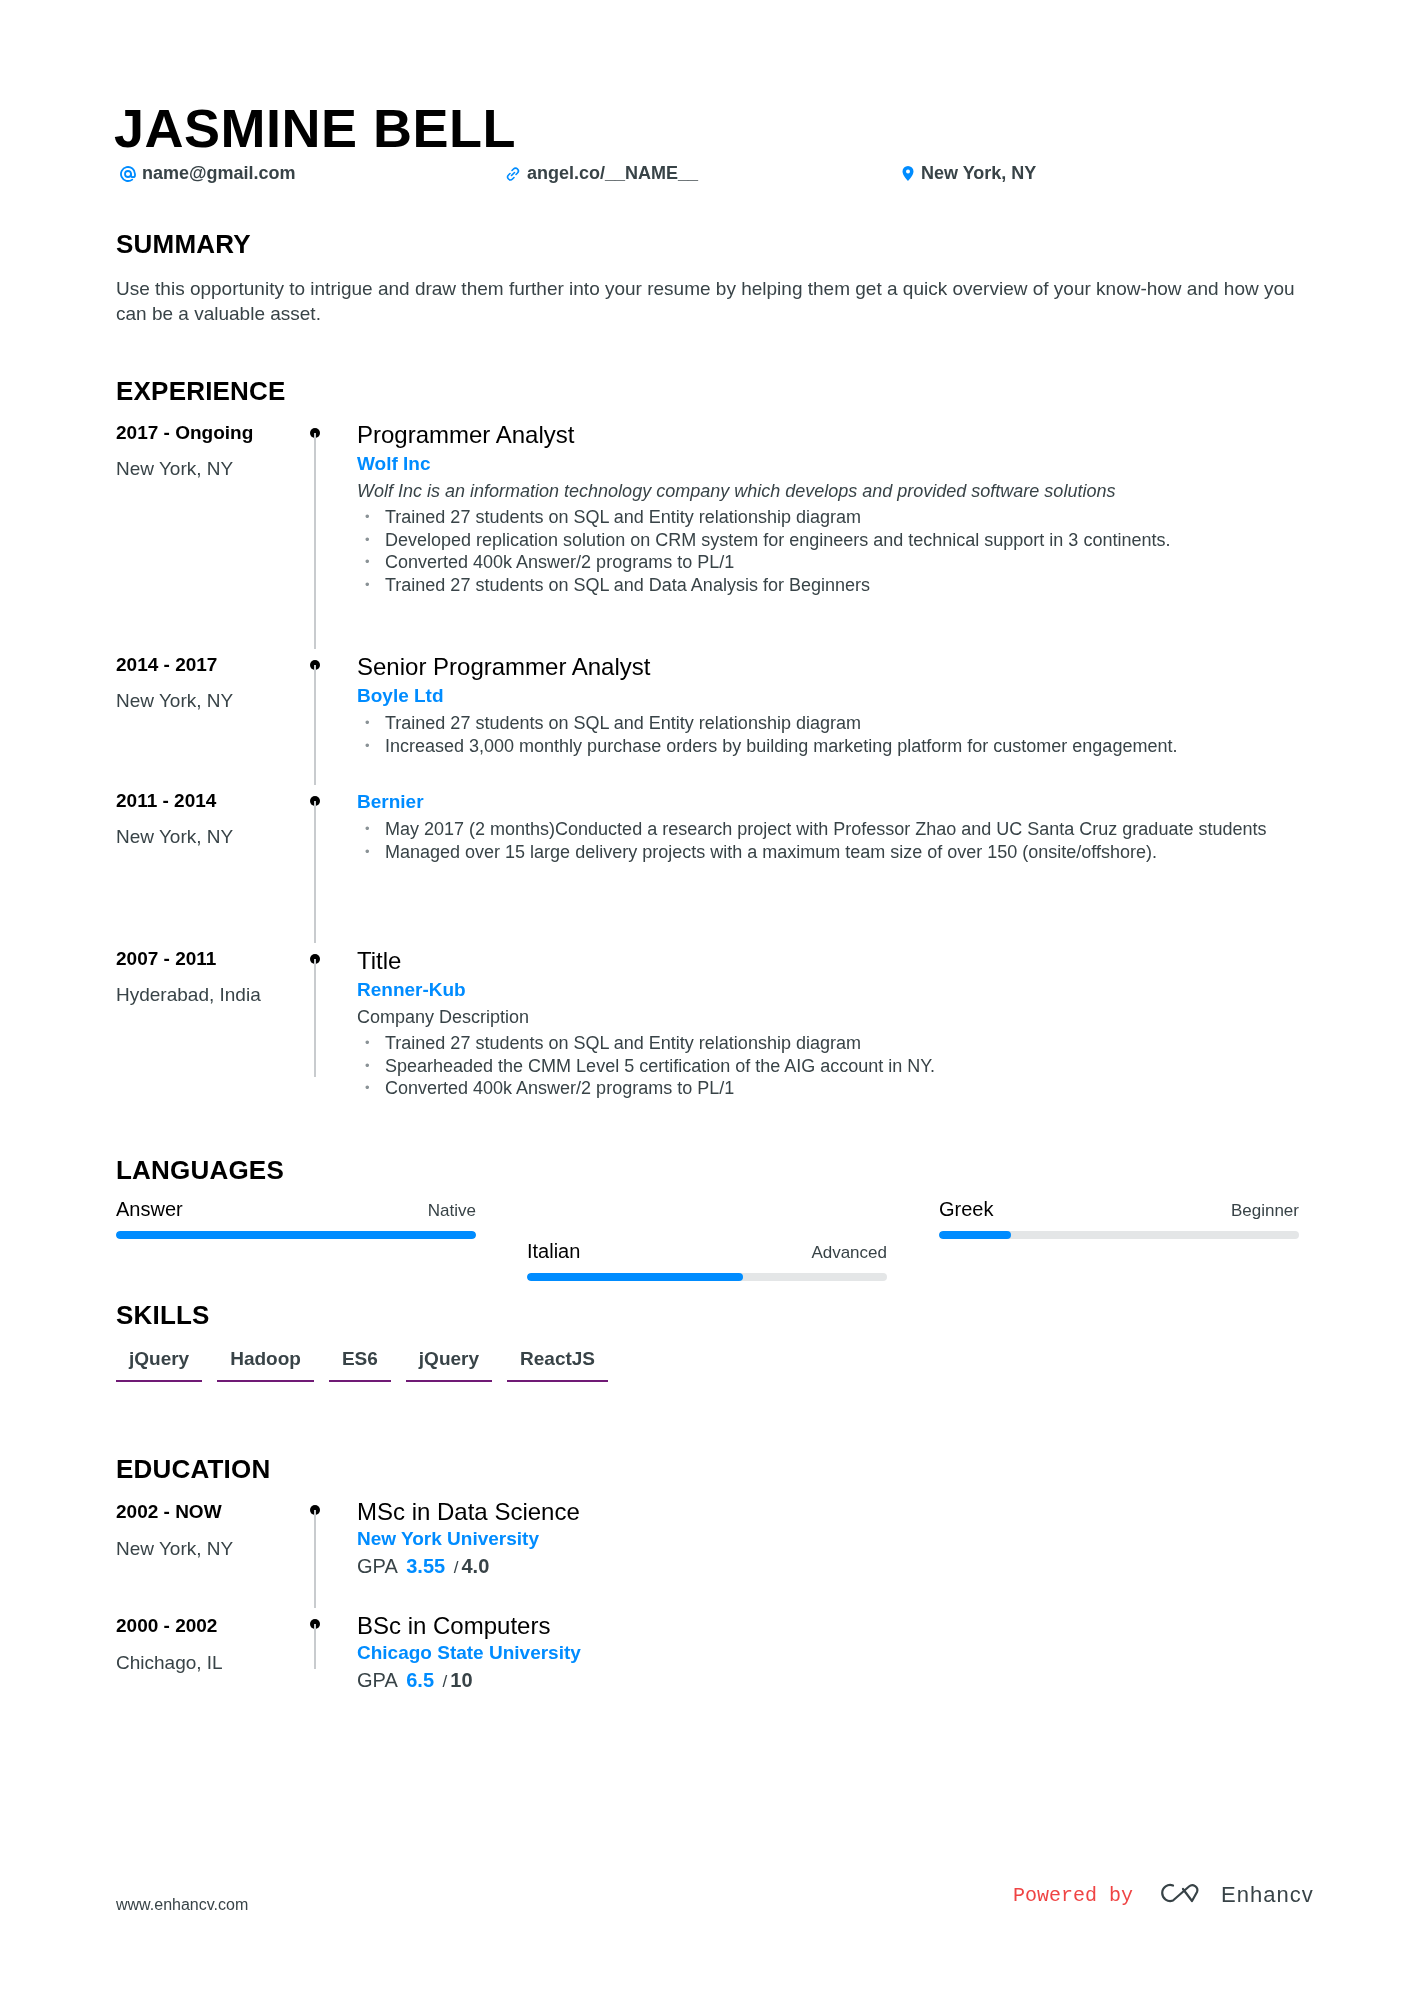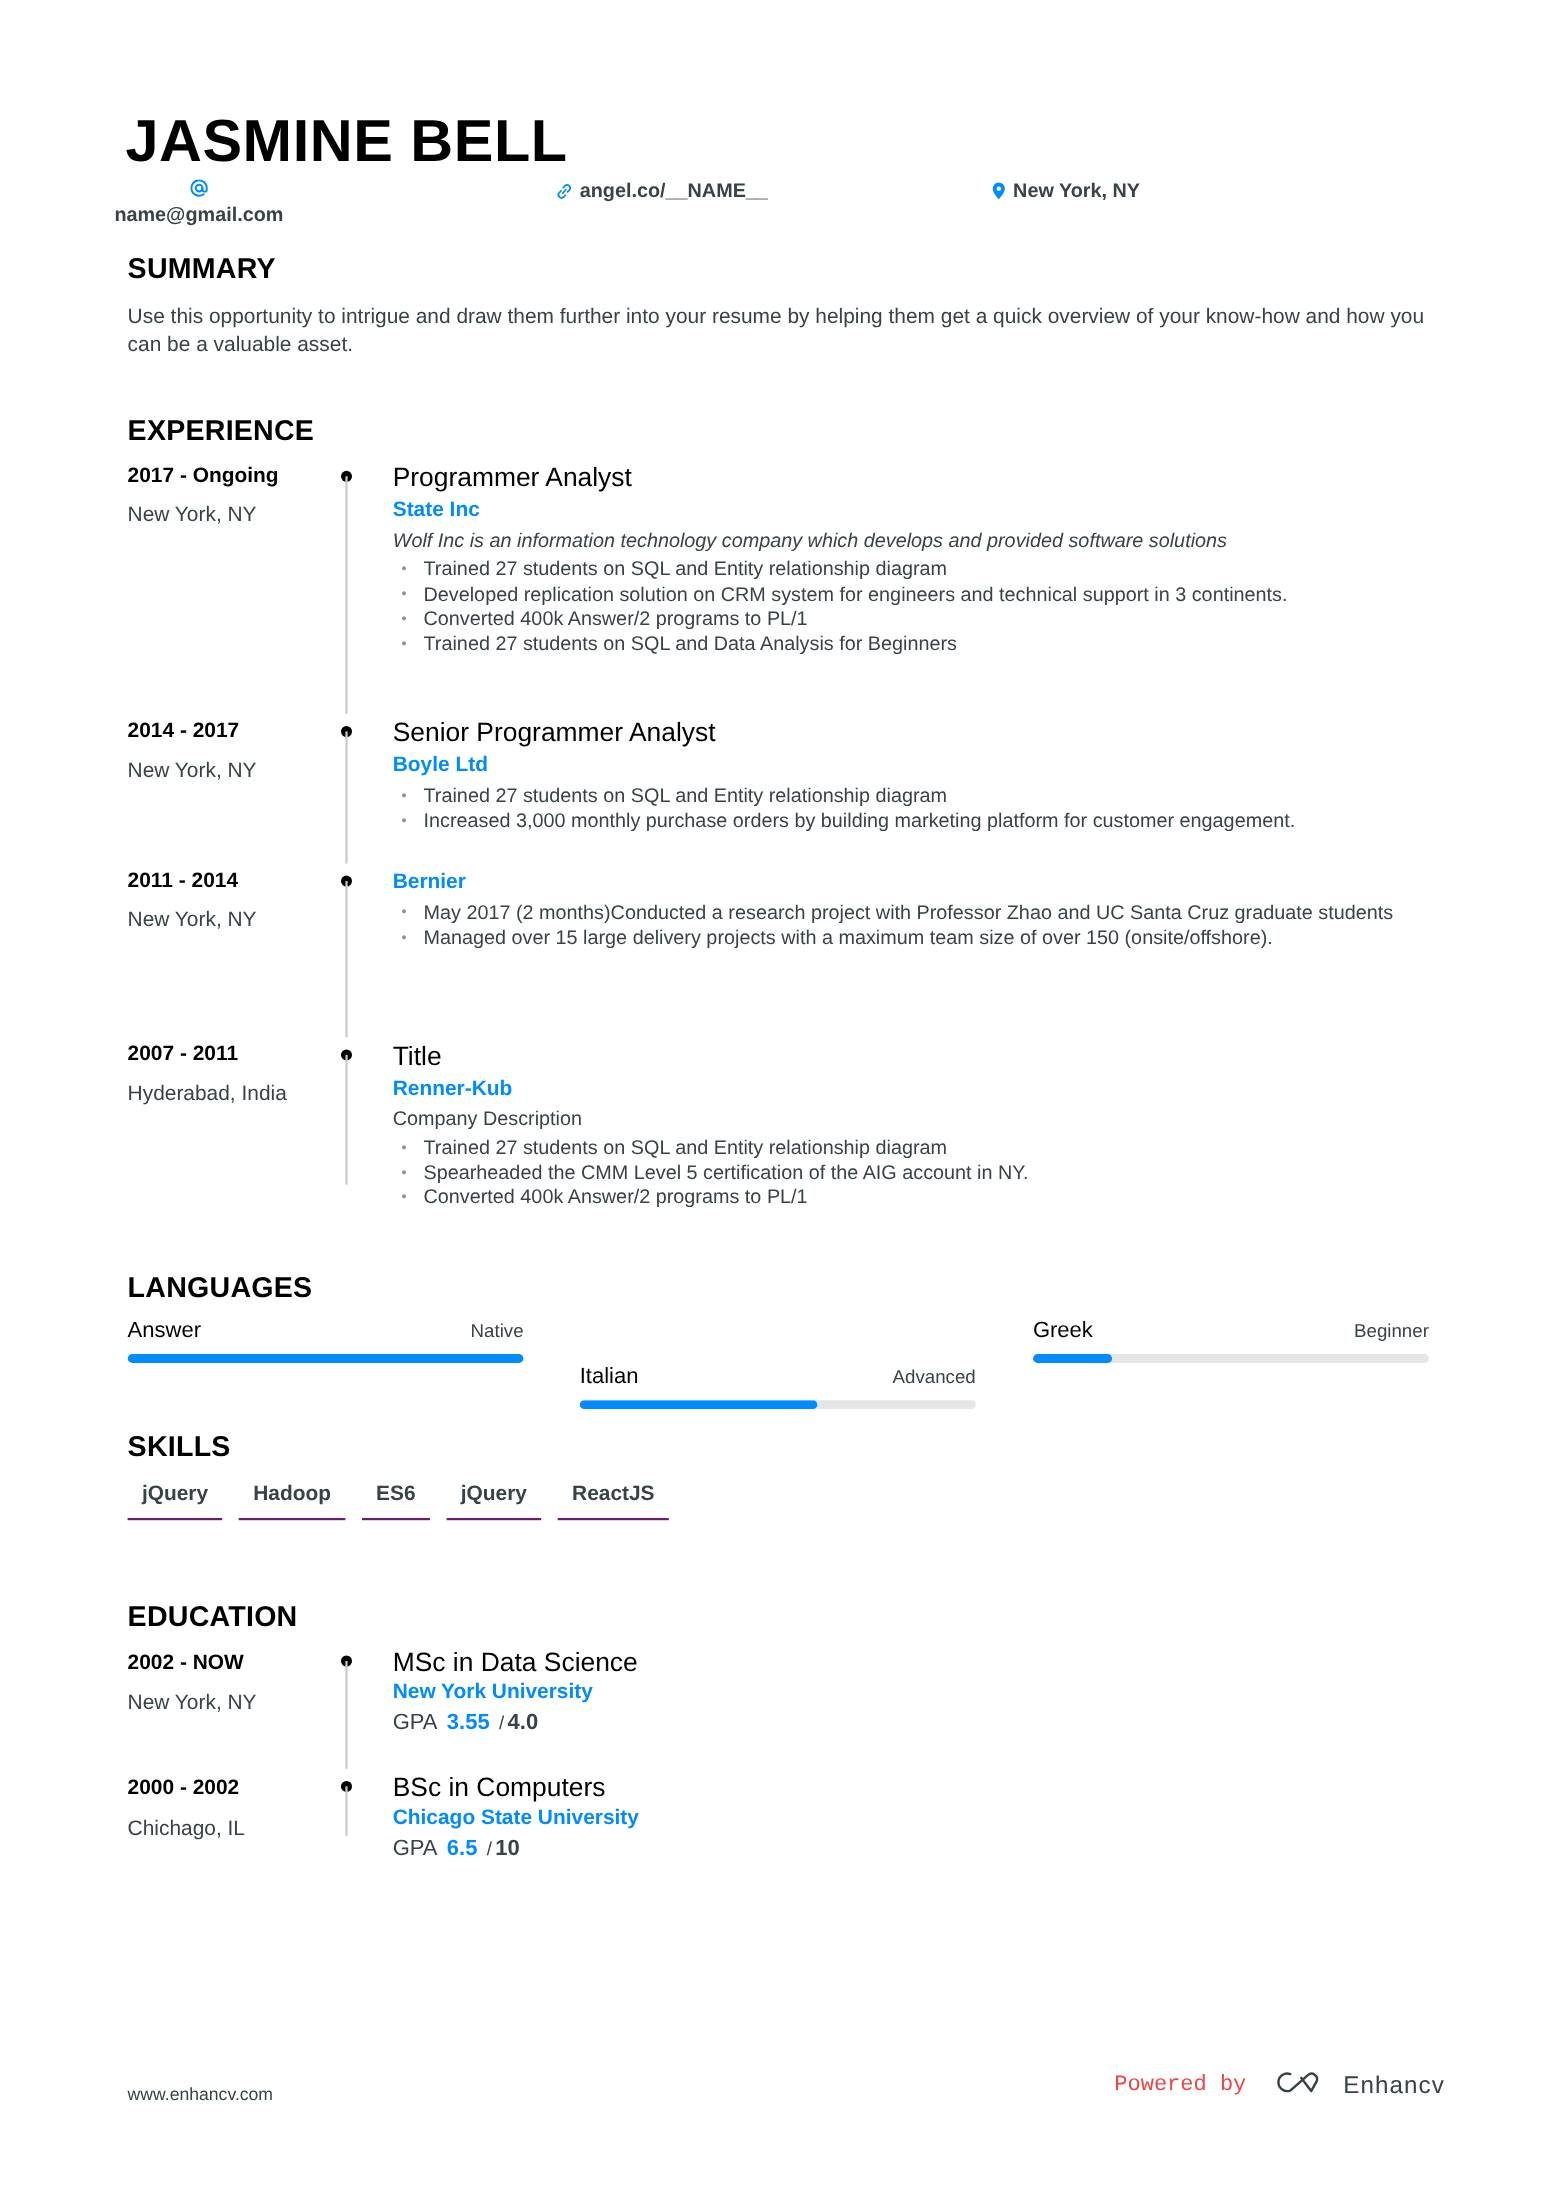--- a/index.html
+++ b/index.html
@@ -46,21 +46,21 @@
   .footer-left { left: 116px; top: 1896px; font-size: 16px; color: #384347; }
   .footer-right { left: 1013px; top: 1881px; display: flex; align-items: center; gap: 14px; }
   .powered { font-size: 20px; color: #ef4444; font-family: Liberation Mono, monospace; }
   .brand { font-size: 22px; color: #384347; letter-spacing: 1px; }
 </style>
 </head>
 <body>
 
 <div class="abs name">JASMINE BELL</div>
 
-<div class="abs contact" style="left:104px;flex-direction:column;">
+<div class="abs contact" style="left:120px;">
   <span>
     <svg width="16" height="16" viewBox="0 0 16 16">
         <circle cx="8" cy="8" r="3" fill="none" stroke="#008cff" stroke-width="1.8"></circle>
         <path d="M11 8v1.2a2 2 0 0 0 4 0V8a7 7 0 1 0-2.8 5.6" fill="none" stroke="#008cff" stroke-width="1.8" stroke-linecap="round"></path>
       </svg>
   </span>
   <span>name@gmail.com</span>
 </div>
 
 <div class="abs contact" style="left:505px;">
@@ -88,21 +88,21 @@
 <div class="abs summary-text">Use this opportunity to intrigue and draw them further into your resume by helping them get a quick overview of your know-how and how you can be a valuable asset.</div>
 
 <div class="abs section-title" style="top:376px;">EXPERIENCE</div>
 
 <div class="abs entry-date" style="top:421px;">2017 - Ongoing</div>
 <div class="abs entry-loc" style="top:457px;">New York, NY</div>
 <div class="abs dot" style="left:310px; top:428px;"></div>
 <div class="abs vline" style="left:314px; top:433px; height:216px;"></div>
 <div class="abs entry-body" style="top:420px;">
   <div class="entry-title">Programmer Analyst</div>
-  <div class="entry-company">State Inc</div>
+  <div class="entry-company">Wolf Inc</div>
   <div class="entry-desc italic">Wolf Inc is an information technology company which develops and provided software solutions</div>
   <ul class="bullets">
     <li>Trained 27 students on SQL and Entity relationship diagram</li>
     <li>Developed replication solution on CRM system for engineers and technical support in 3 continents.</li>
     <li>Converted 400k Answer/2 programs to PL/1</li>
     <li>Trained 27 students on SQL and Data Analysis for Beginners</li>
   </ul>
 </div>
 
 <div class="abs entry-date" style="top:653px;">2014 - 2017</div>

